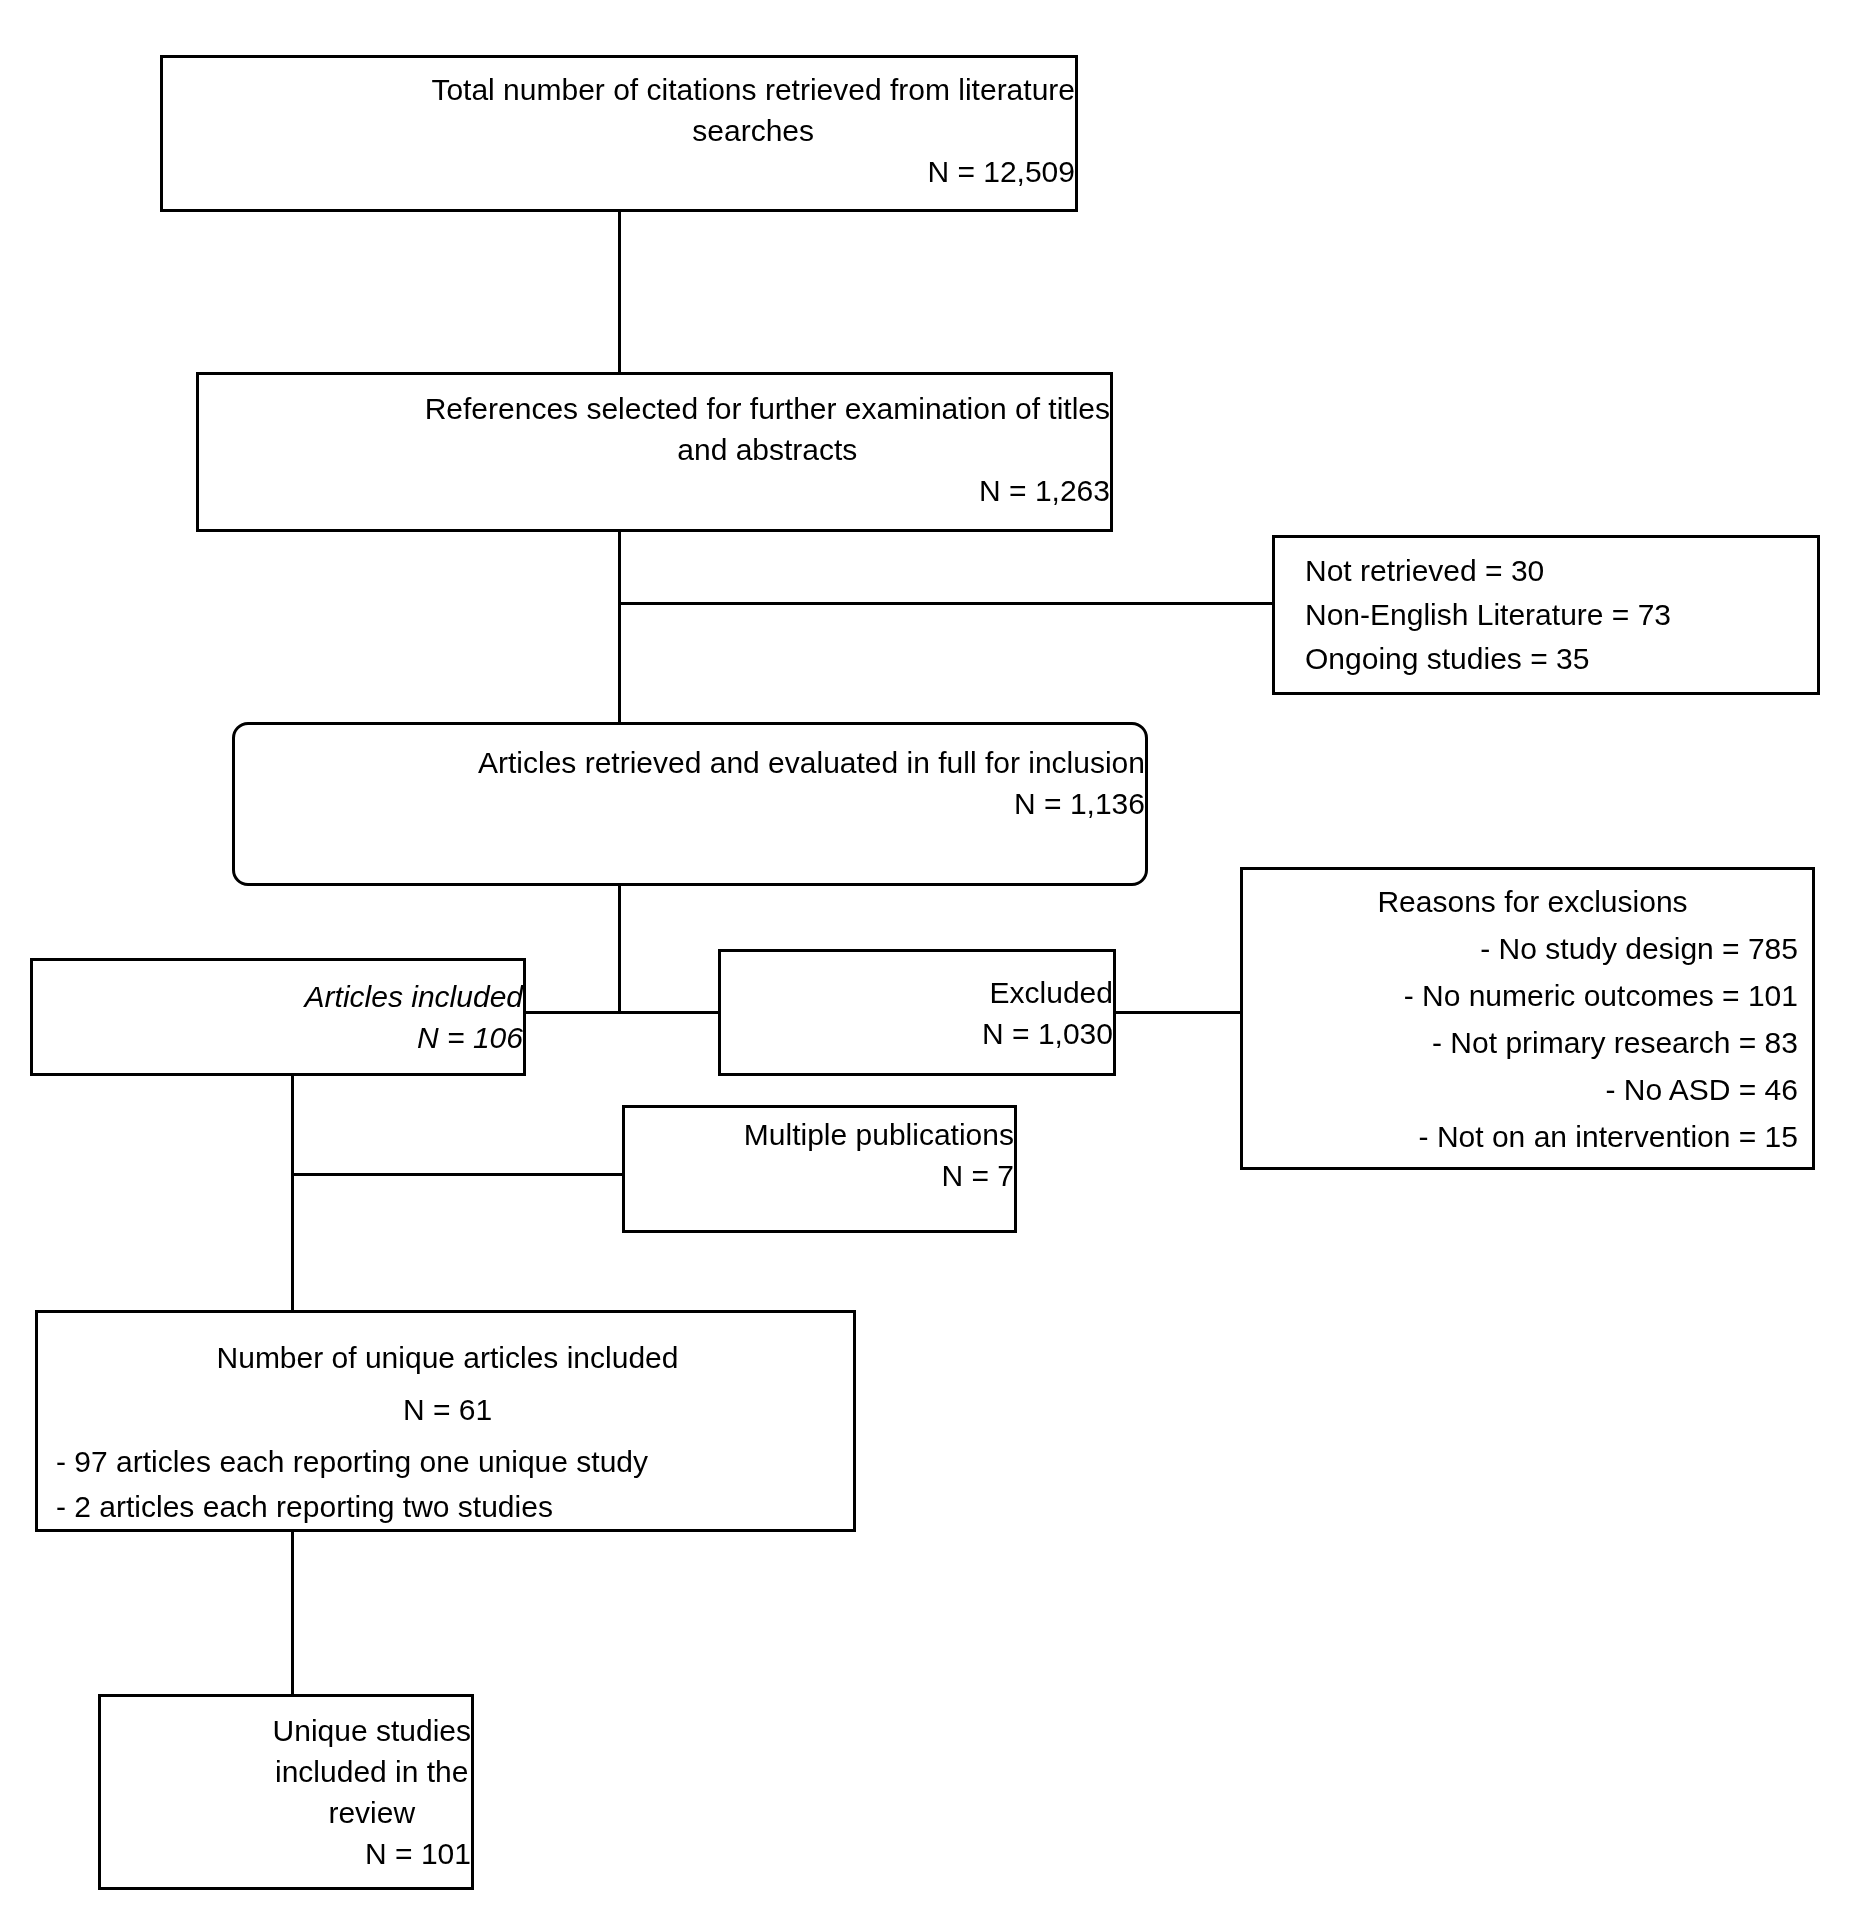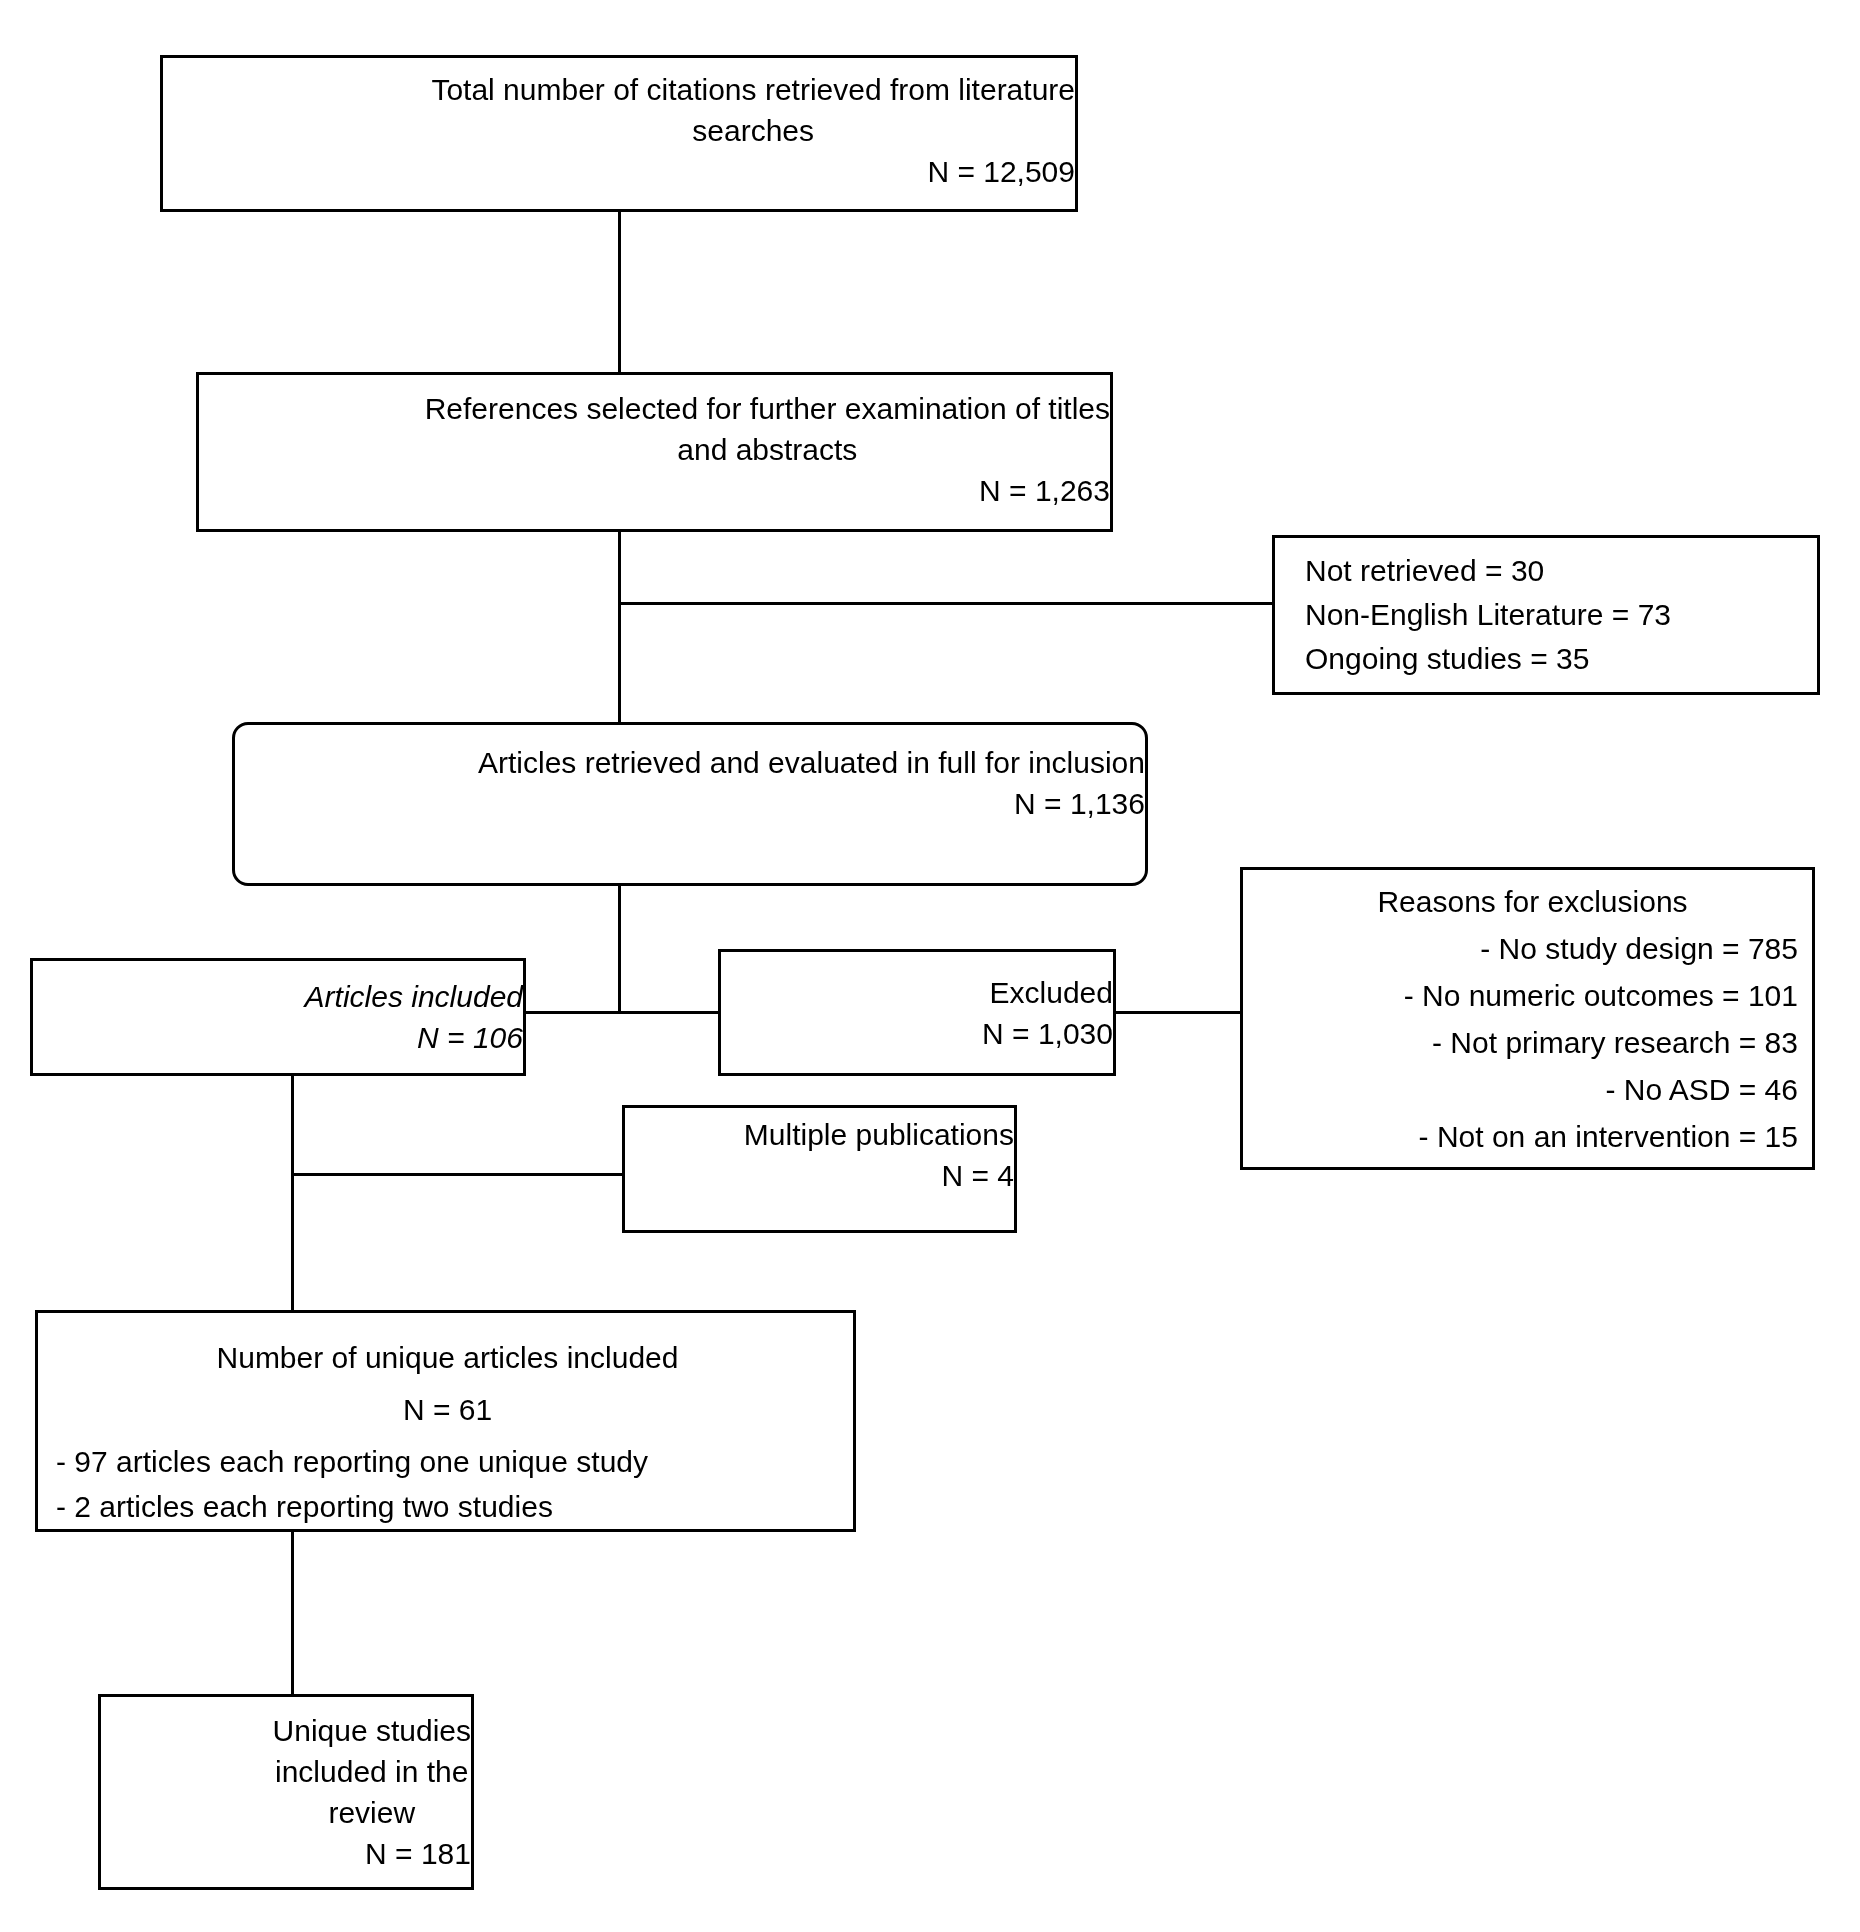--- a/index.html
+++ b/index.html
@@ -119,30 +119,30 @@
     <div class="t title">Reasons for exclusions</div>
     <div class="t items">- No study design = 785
 - No numeric outcomes = 101
 - Not primary research = 83
 - No ASD = 46
 - Not on an intervention = 15</div>
   </div>
 
   <div class="node" id="n-multiple">
     <div class="t title">Multiple publications</div>
-    <div class="t count">N = 4</div>
+    <div class="t count">N = 7</div>
   </div>
 
   <div class="node" id="n-unique-articles">
     <div class="t title">Number of unique articles included</div>
     <div class="t count">N = 61</div>
     <div class="t items">- 97 articles each reporting one unique study
 - 2 articles each reporting two studies</div>
   </div>
 
   <div class="node" id="n-unique-studies">
     <div class="t title">Unique studies
 included in the
 review</div>
-    <div class="t count">N = 181</div>
+    <div class="t count">N = 101</div>
   </div>
 
 </div>
 
 </body></html>

